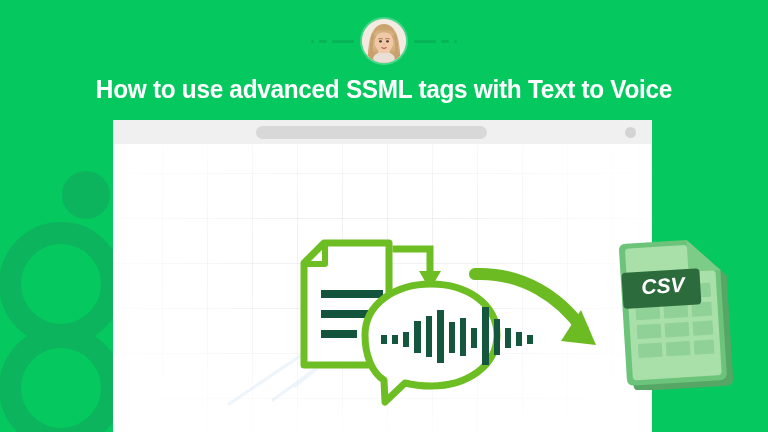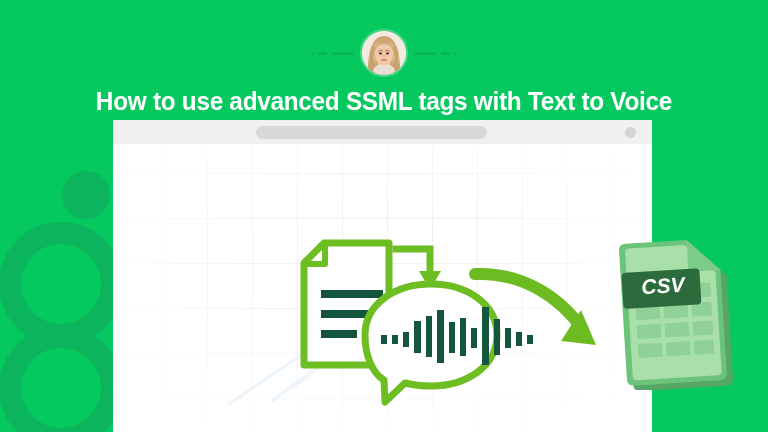--- a/index.html
+++ b/index.html
@@ -32,21 +32,21 @@
     position: absolute;
     border-radius: 50%;
     border-style: solid;
     border-color: #0CB45D;
     background: transparent;
   }
 
   
   .header {
     position: absolute;
-    left: 0; top: 12px;
+    left: 0; top: 0;
     width: 768px;
     height: 120px;
   }
   .avatar-row {
     position: absolute;
     left: 0; top: 19px;
     width: 768px;
     height: 44px;
     display: flex;
     align-items: center;

